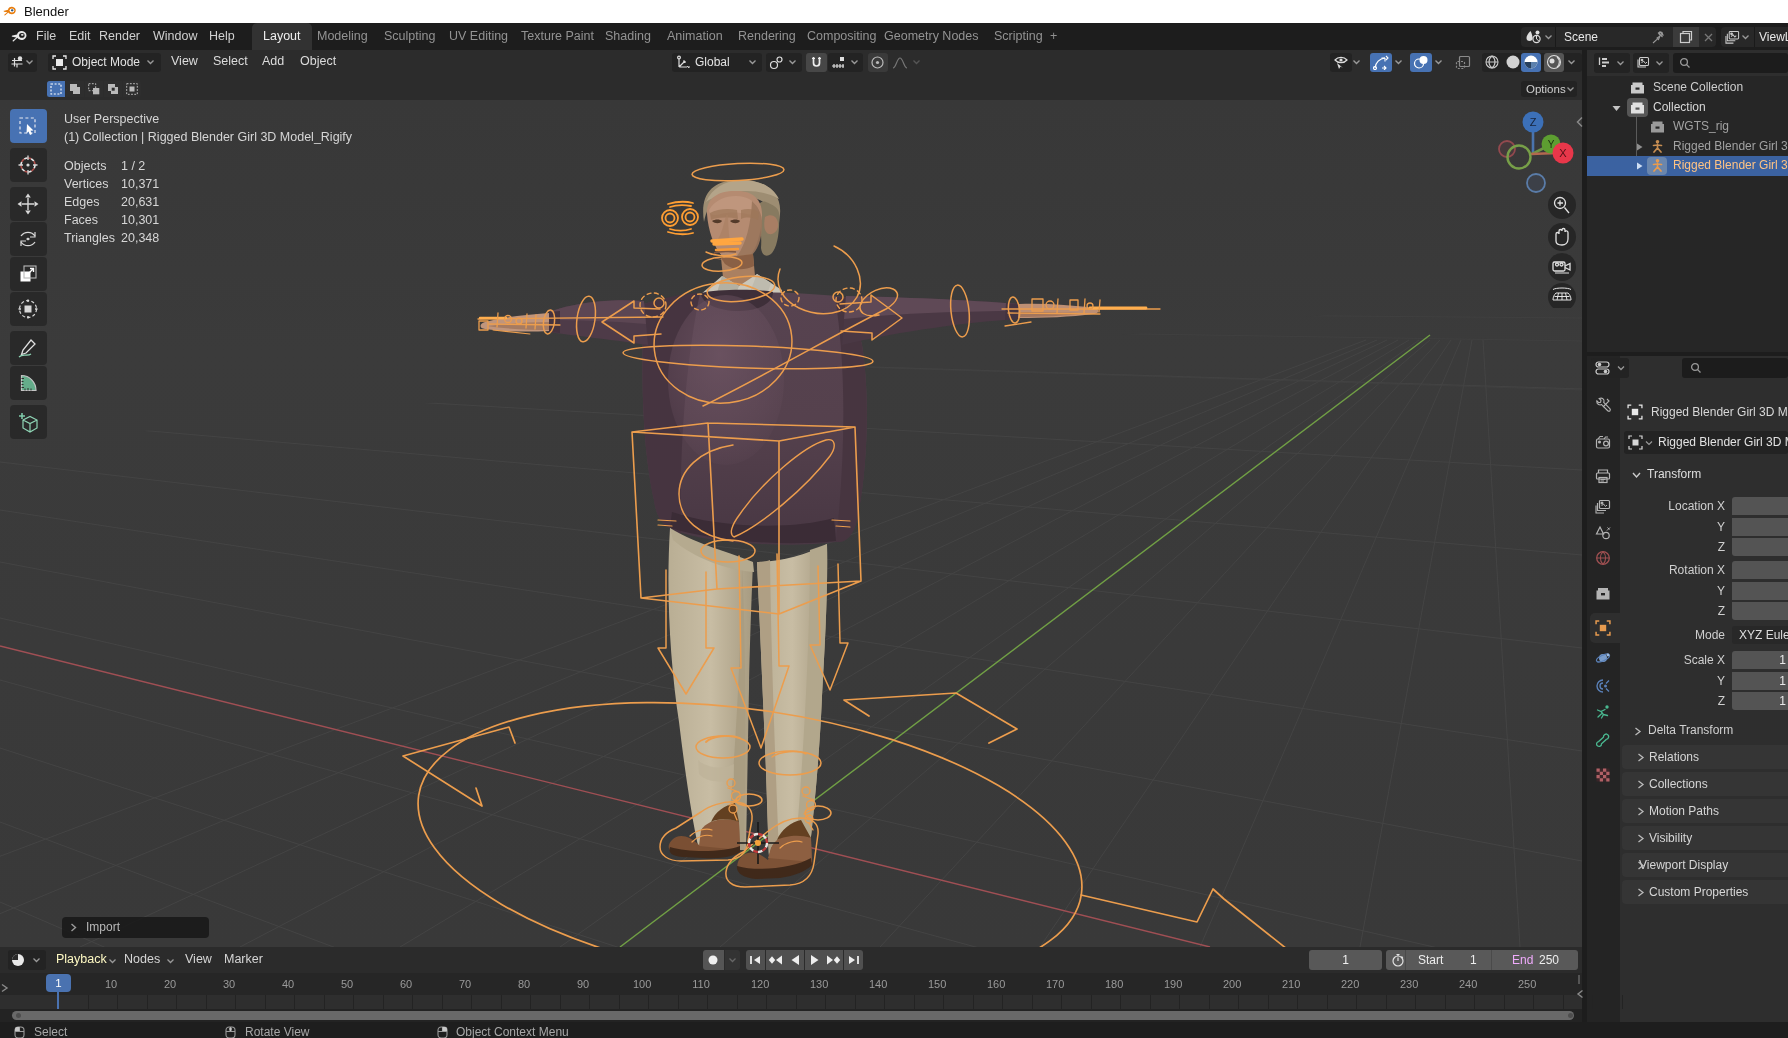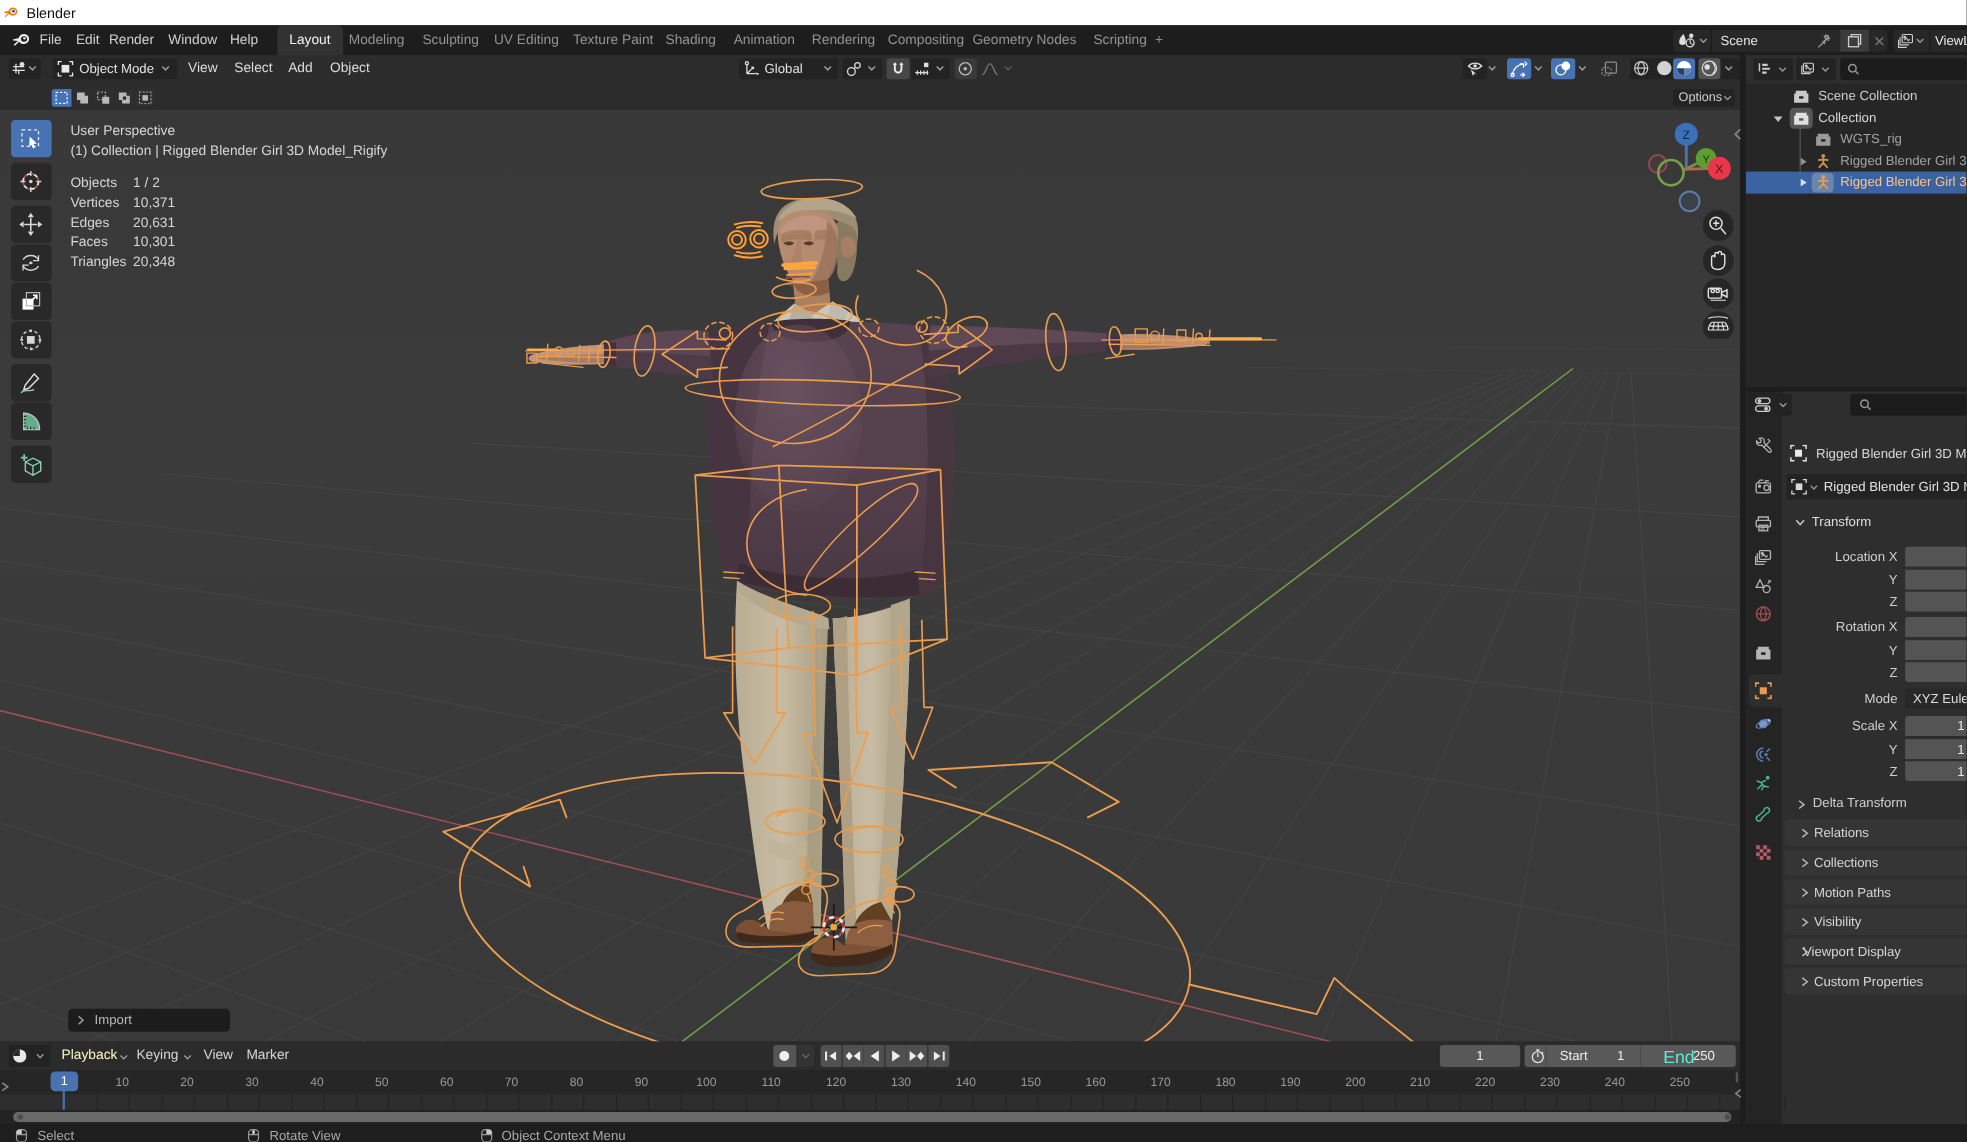--- a/index.html
+++ b/index.html
@@ -854,21 +854,21 @@
         <path d="M7 7 L7 1 A6 6 0 0 0 1 7 Z" fill="#2a2a2a"></path>
       </svg>
   <svg class="abs" style="left:24px;top:7px" width="9" height="7">
         <path d="M1.5 1.5 L4.5 4.5 L7.5 1.5" stroke="#999" stroke-width="1.3" fill="none"></path>
       </svg>
  </div>
  <span class="abs" style="left:56px;top:5px;font-size:12.5px;color:#fef9c3">Playback</span>
  <svg class="abs" style="left:108px;top:11px" width="9" height="7">
       <path d="M1.5 1.5 L4.5 4.5 L7.5 1.5" stroke="#999" stroke-width="1.3" fill="none"></path>
     </svg>
- <span class="abs" style="left:124px;top:5px;font-size:12.5px;color:#d5d5d5">Keying</span>
+ <span class="abs" style="left:124px;top:5px;font-size:12.5px;color:#d5d5d5">Nodes</span>
  <svg class="abs" style="left:166px;top:11px" width="9" height="7">
       <path d="M1.5 1.5 L4.5 4.5 L7.5 1.5" stroke="#999" stroke-width="1.3" fill="none"></path>
     </svg>
  <span class="abs" style="left:185px;top:5px;font-size:12.5px;color:#d5d5d5">View</span>
  <span class="abs" style="left:224px;top:5px;font-size:12.5px;color:#d5d5d5">Marker</span>
  <div class="abs" style="left:703px;top:3px;width:21px;height:20px;background:#555;border-radius:3px 0 0 3px">
       <svg class="abs" style="left:5px;top:5px" width="10" height="10">
         <circle cx="5" cy="5" r="4.5" fill="#efefef"></circle>
       </svg>
     </div>
@@ -914,21 +914,21 @@
  <div class="abs" style="left:1309px;top:3px;width:73px;height:20px;background:#585858;border-radius:3px;color:#f0f0f0;font-size:12px;text-align:center;line-height:20px">1</div>
  <div class="abs" style="left:1386px;top:3px;width:192px;height:20px;background:#595959;border-radius:3px">
   <svg class="abs" style="left:5px;top:3px" width="14" height="14" viewBox="0 0 14 14" fill="none" stroke="#e2e2e2" stroke-width="1.2">
         <circle cx="7" cy="8" r="5"></circle>
         <path d="M7 8 L7 4.5 M5.5 1.5 L8.5 1.5 M7 1.5 L7 3 M10.5 3.5 L11.8 4.8"></path>
       </svg>
   <div class="abs" style="left:19px;top:0;width:1px;height:20px;background:#4a4a4a"></div>
   <span class="abs" style="left:32px;top:3px;font-size:12px;color:#eee">Start</span>
   <span class="abs" style="left:84px;top:3px;font-size:12px;color:#eee">1</span>
   <div class="abs" style="left:105px;top:0;width:1px;height:20px;background:#4a4a4a"></div>
-  <span class="abs" style="left:126px;top:3px;font-size:16px;color:#5eead4">End</span>
+  <span class="abs" style="left:126px;top:3px;font-size:12px;color:#f0abfc">End</span>
   <span class="abs" style="left:153px;top:3px;font-size:12px;color:#eee">250</span>
  </div>
  <div class="abs" style="left:0;top:26px;width:1582px;height:22px;background:#262626" id="ruler">
       <span class="tlnum" style="left: 111.1px; top: 5px;">10</span>
       <span class="tlnum" style="left: 170.1px; top: 5px;">20</span>
       <span class="tlnum" style="left: 229.1px; top: 5px;">30</span>
       <span class="tlnum" style="left: 288.1px; top: 5px;">40</span>
       <span class="tlnum" style="left: 347.1px; top: 5px;">50</span>
       <span class="tlnum" style="left: 406.1px; top: 5px;">60</span>
       <span class="tlnum" style="left: 465.1px; top: 5px;">70</span>

